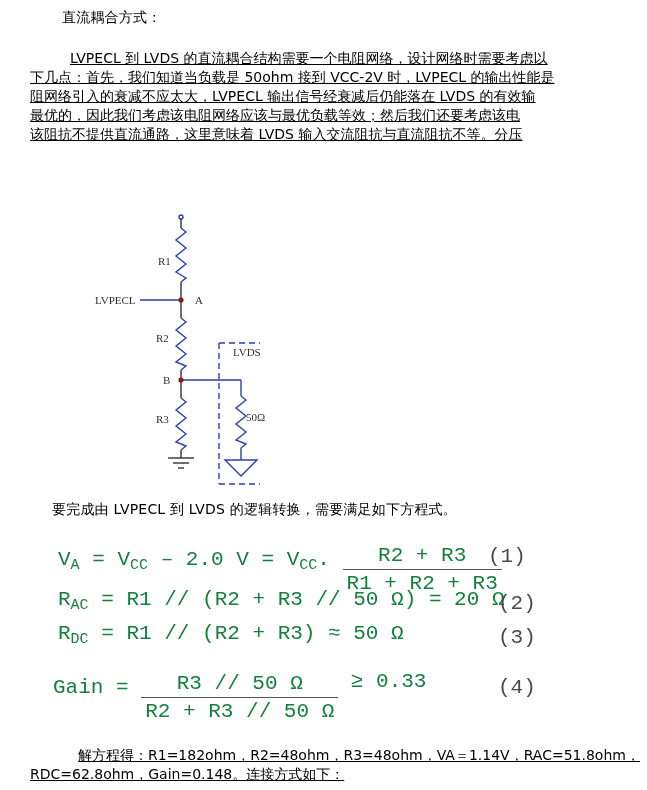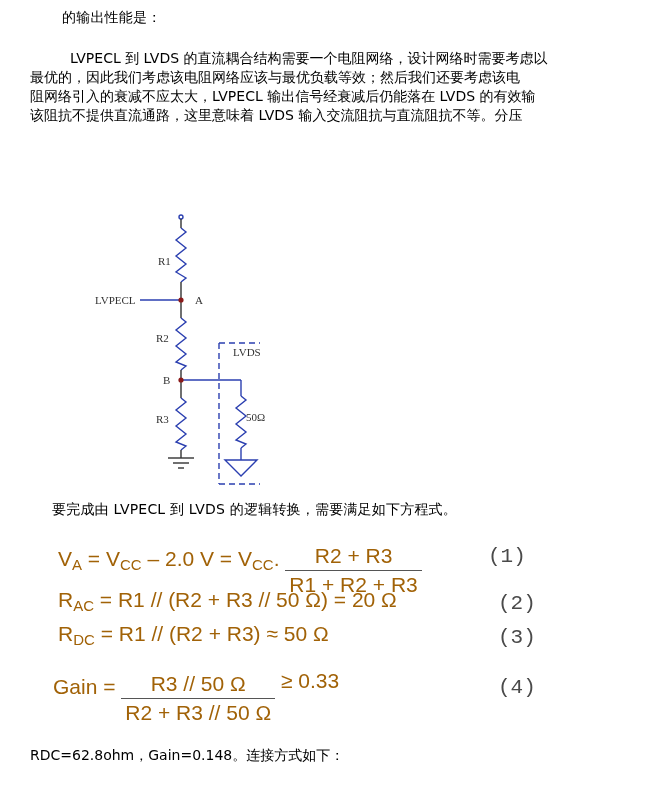--- a/index.html
+++ b/index.html
@@ -1,39 +1,40 @@
 <!DOCTYPE html>
 <html><head>
 <meta charset="utf-8">
 <style>
   html, body { margin: 0; padding: 0; background: #ffffff; }
   body { width: 647px; height: 790px; position: relative; overflow: hidden;
          font-family: "DejaVu Sans", "Liberation Sans", sans-serif; color: #000; }
   .txt { position: absolute; font-size: 14px; line-height: 19px; white-space: nowrap; letter-spacing: 0.2px; }
   .para { position: absolute; left: 30px; width: 600px; font-size: 14px; line-height: 19px; }
-  .para .line { display: block; white-space: nowrap; }
-  .eq { position: absolute; font-family: Liberation Sans, sans-serif;
-        color: #a16207; font-size: 21px; white-space: nowrap; }
+  .para .line { display: block; white-space: nowrap; text-decoration: underline; }
+  .eq { position: absolute; font-family: Liberation Mono, monospace;
+        color: #15803d; font-size: 21px; white-space: nowrap; }
   .eq sub { font-size: 15px; vertical-align: -4px; }
   .frac { display: inline-block; vertical-align: middle; text-align: center; margin-top: 20px; }
   .frac .num { display: block; padding: 0 4px 2px; border-bottom: 1.5px solid #555; }
   .frac .den { display: block; padding: 2px 4px 0; }
   .eqno { position: absolute; font-family: "Liberation Mono", "DejaVu Sans Mono", monospace;
           color: #4a4a4a; font-size: 21px; }
   svg text { font-family: "Liberation Serif", "DejaVu Serif", serif; }
 </style>
 </head>
 <body>
 
-<div class="txt" style="left:62px; top:8px;">的输出性能是：</div>
+<div class="txt" style="left:62px; top:8px;">直流耦合方式：</div>
 
 <div class="para" style="top:49px;">
   <span class="line" style="padding-left:40px;">LVPECL 到 LVDS 的直流耦合结构需要一个电阻网络，设计网络时需要考虑以</span>
+  <span class="line">下几点：首先，我们知道当负载是 50ohm 接到 VCC-2V 时，LVPECL 的输出性能是</span>
+  <span class="line">阻网络引入的衰减不应太大，LVPECL 输出信号经衰减后仍能落在 LVDS 的有效输</span>
   <span class="line">最优的，因此我们考虑该电阻网络应该与最优负载等效；然后我们还要考虑该电</span>
-  <span class="line">阻网络引入的衰减不应太大，LVPECL 输出信号经衰减后仍能落在 LVDS 的有效输</span>
   <span class="line">该阻抗不提供直流通路，这里意味着 LVDS 输入交流阻抗与直流阻抗不等。分压</span>
 </div>
 
 <svg style="position:absolute; left:0; top:0;" width="647" height="790" viewBox="0 0 647 790">
   <g stroke="#2b3fb0" stroke-width="1.4" fill="none">
 
     <circle cx="181" cy="217" r="2" fill="#ffffff"></circle>
     <line x1="181" y1="219" x2="181" y2="228" stroke="#333"></line>
 
     <polyline points="181,228 186,232 176,240 186,248 176,256 186,264 176,272 186,278 181,282"></polyline>
@@ -107,14 +108,15 @@
 <div class="eq" style="left:53px; top:652px;">
   <span>Gain = </span>
   <span class="frac">
     <span class="num">R3 // 50 Ω</span>
     <span class="den">R2 + R3 // 50 Ω</span>
   </span><span style="vertical-align:6px;"> ≥ 0.33</span>
 </div>
 <div class="eqno" style="left:498px; top:676px;">(4)</div>
 
 <div class="para" style="top:746px;">
+  <span class="line" style="padding-left:48px;">解方程得：R1=182ohm，R2=48ohm，R3=48ohm，VA＝1.14V，RAC=51.8ohm，</span>
   <span class="line">RDC=62.8ohm，Gain=0.148。连接方式如下：</span>
 </div>
 
 </body></html>

